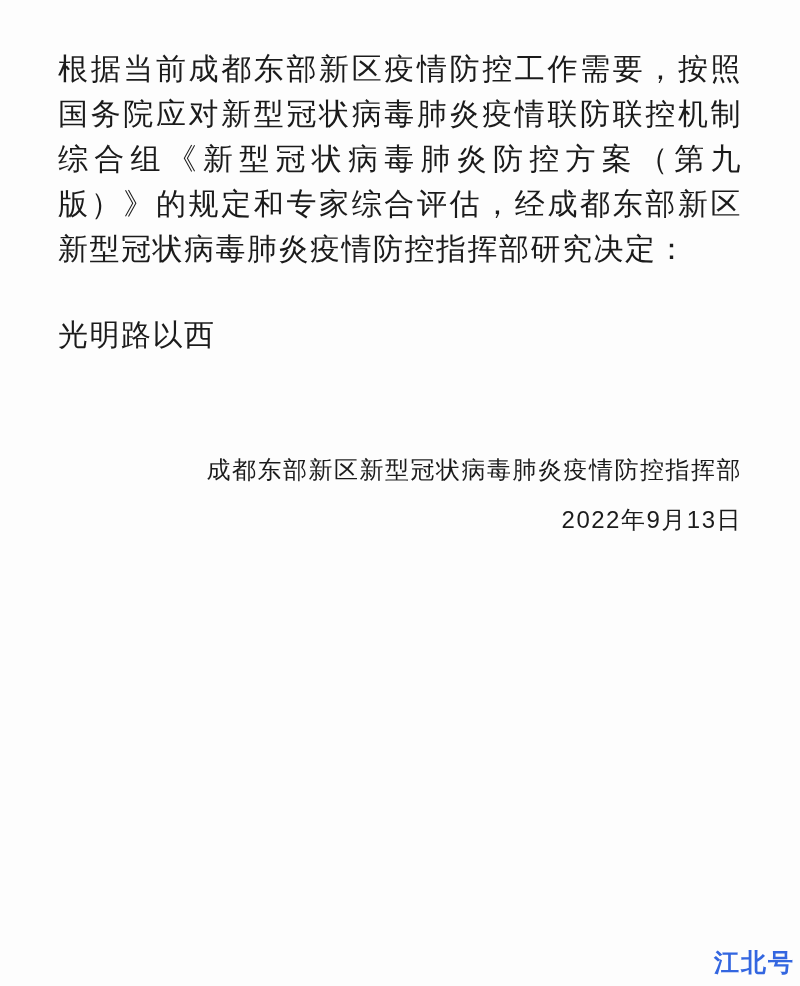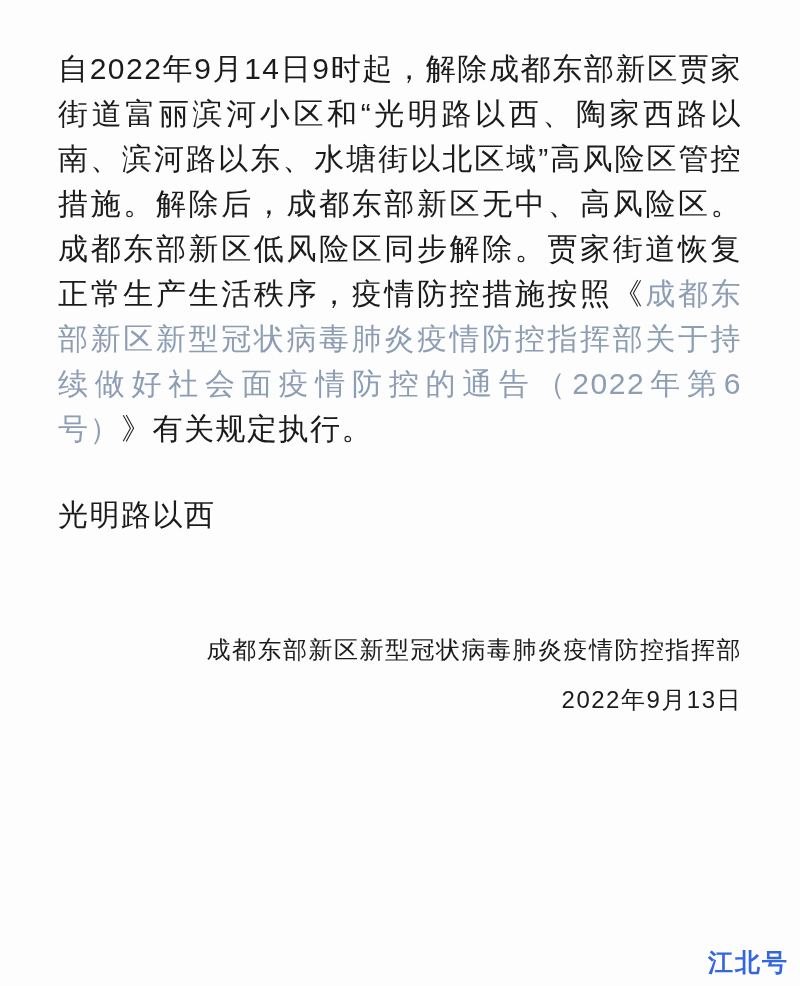--- a/index.html
+++ b/index.html
@@ -39,35 +39,35 @@
   }
   .signature-line {
     margin: 0;
     font-size: 24px;
     line-height: 50px;
     letter-spacing: 1.5px;
     color: var(--text, #1b1b1b);
   }
   .watermark {
     position: absolute;
-    right: 11px;
+    right: 5px;
     bottom: 7px;
     font-size: 25px;
     font-weight: bold;
     color: var(--wm, #3366e0);
     letter-spacing: 2px;
   }
 </style>
 </head>
 <body style="--bg: #fdfdfd; --text: #1b1b1b; --link: #8d9db3; --wm: #3366e0;">
 
 <div class="document">
 
+  <p class="para">根据当前成都东部新区疫情防控工作需要，按照国务院应对新型冠状病毒肺炎疫情联防联控机制综合组《新型冠状病毒肺炎防控方案（第九版）》的规定和专家综合评估，经成都东部新区新型冠状病毒肺炎疫情防控指挥部研究决定：</p>
 
-  <p class="para"><span>自2022年9月14日9时起，解除成都东部新区贾家街道富丽滨河小区和“光明路以西、陶家西路以南、滨河路以东、水塘街以北区域”高风险区管控措施。解除后，成都东部新区无中、高风险区。成都东部新区低风险区同步解除。贾家街道恢复正常生产生活秩序，疫情防控措施按照《</span><span class="link">成都东部新区新型冠状病毒肺炎疫情防控指挥部关于持续做好社会面疫情防控的通告（2022年第6号）</span><span>》有关规定执行。</span></p>
 
   <p class="para closing">光明路以西</p>
 
   <div class="signature-block">
     <p class="signature-line">成都东部新区新型冠状病毒肺炎疫情防控指挥部</p>
     <p class="signature-line">2022年9月13日</p>
   </div>
 
 </div>
 

